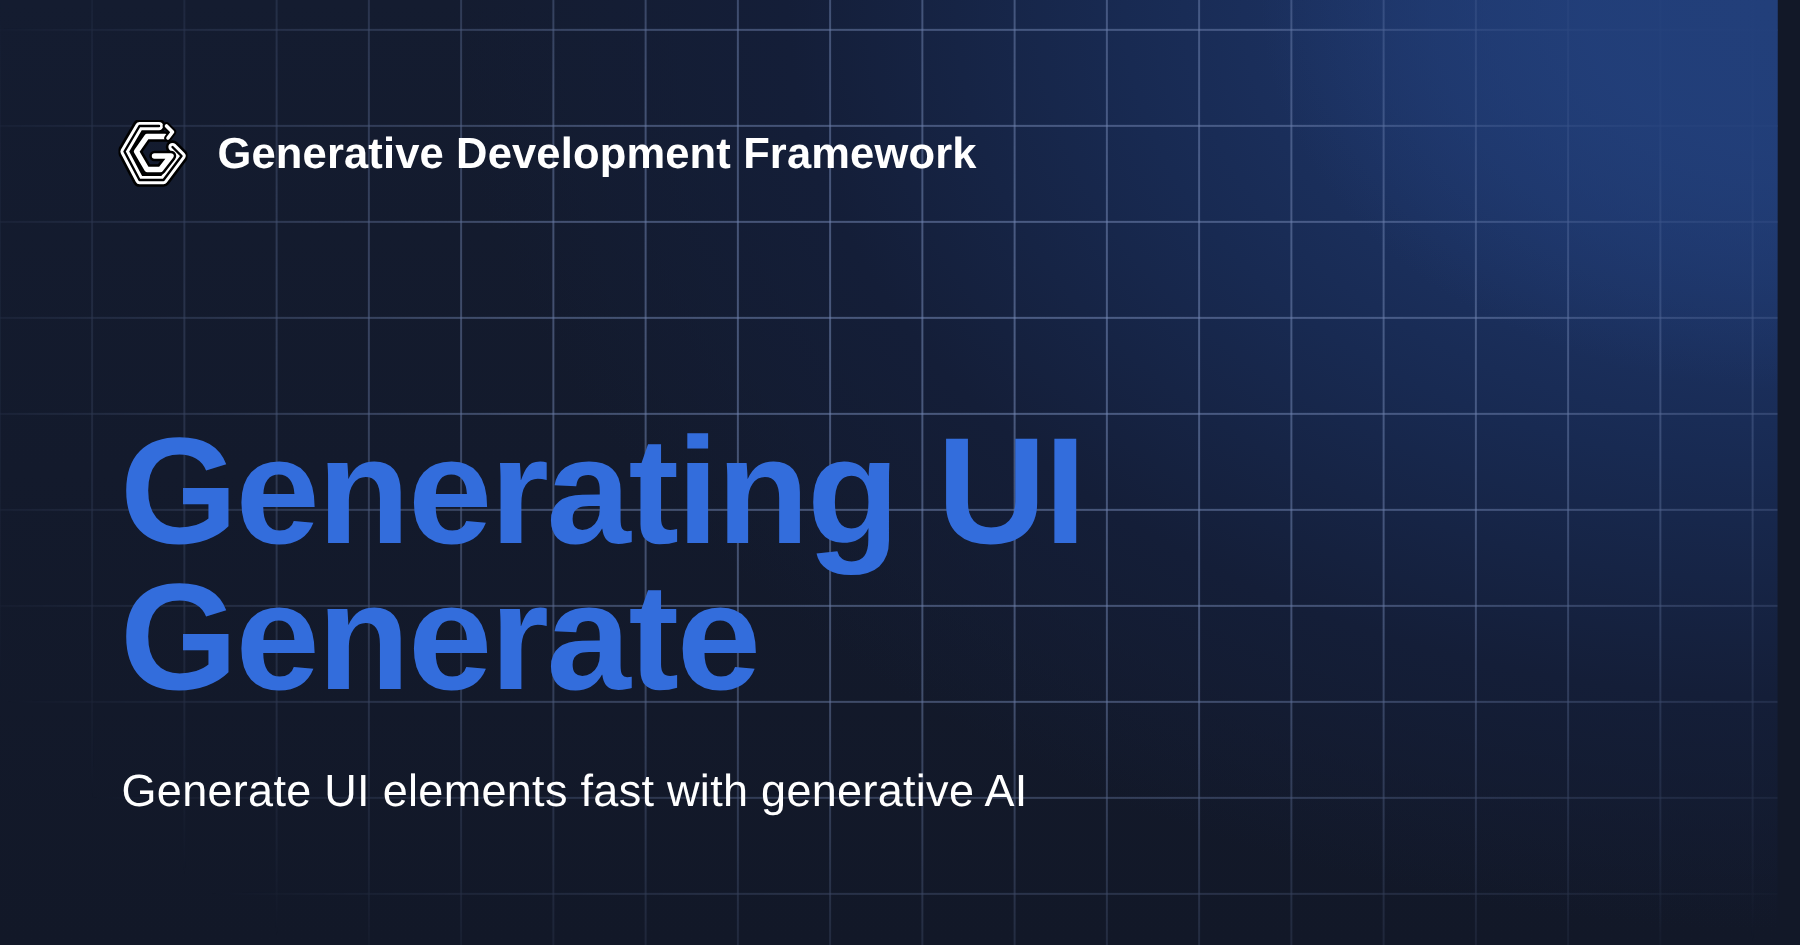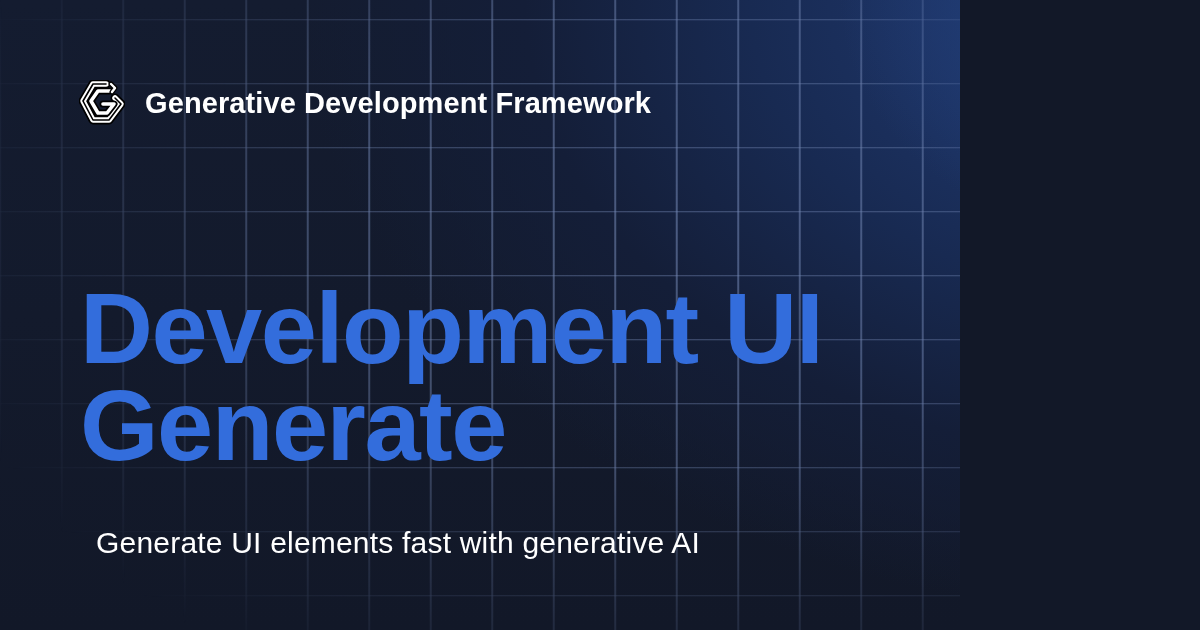--- a/index.html
+++ b/index.html
@@ -5,21 +5,21 @@
     html, body {
       margin: 0;
       padding: 0;
       width: 1200px;
       height: 630px;
       overflow: hidden;
       background: #121828;
     }
     .card {
       position: relative;
-      width: 960px;
+      width: 1185px;
       height: 630px;
       overflow: hidden;
       background:
         radial-gradient(ellipse 900px 620px at 1200px 0px, #223f7a 0%, #1d3466 28%, #182a52 50%, #141e38 75%, rgba(18,24,40,0) 100%),
         linear-gradient(180deg, #141c30 0%, #121828 100%);
       font-family: "Liberation Sans", "DejaVu Sans", sans-serif;
     }
     .grid {
       position: absolute;
       left: 0;
@@ -74,21 +74,21 @@
       font-weight: 700;
       font-size: 101px;
       line-height: 97px;
       letter-spacing: -1.5px;
       white-space: nowrap;
     }
     .subtitle {
       position: absolute;
       left: 81px;
       top: 508px;
-      margin: 15px;
+      margin: 0;
       color: #ffffff;
       font-weight: 400;
       font-size: 30px;
       line-height: 40px;
       letter-spacing: 0.2px;
       white-space: nowrap;
     }
   </style>
 </head>
 <body>
@@ -107,18 +107,18 @@
         <path d="M31 11 L19 11 L12 21 L19 33 L28 33 L35 24 L24 24" stroke="#000000" stroke-width="7"></path>
         <path d="M31 11 L19 11 L12 21 L19 33 L28 33 L35 24 L24 24" stroke="#ffffff" stroke-width="3.6"></path>
         <path d="M32 4 L36 8 L33 12" stroke="#000000" stroke-width="5"></path>
         <path d="M32 4 L36 8 L33 12" stroke="#ffffff" stroke-width="2.4"></path>
       </g>
     </svg>
     <span class="brand">Generative Development Framework</span>
   </div>
 
   <h1 class="title">
-    <span>Development UI</span><br>
+    <span>Generating UI</span><br>
     <span>Generate</span>
   </h1>
 
   <p class="subtitle">Generate UI elements fast with generative AI</p>
 </div>
 
 </body></html>

